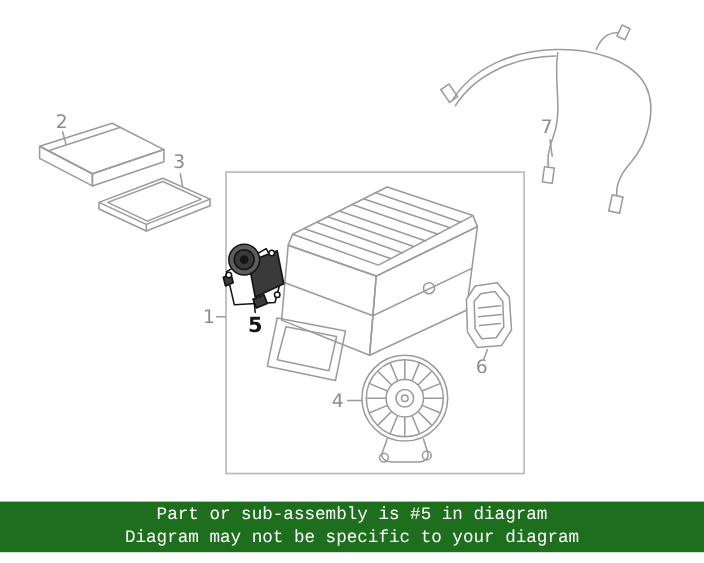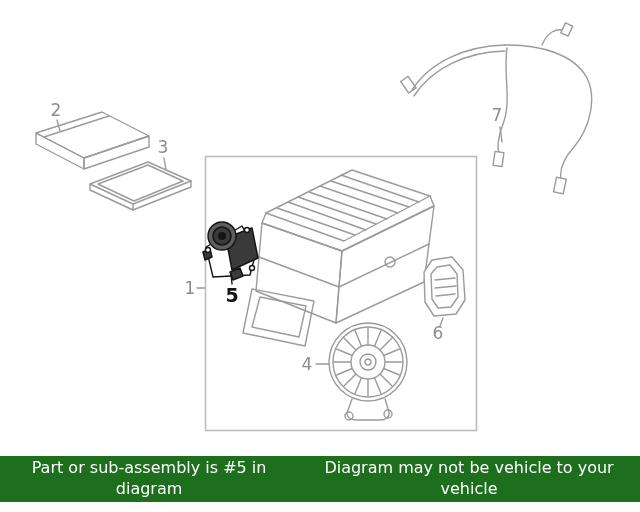--- a/index.html
+++ b/index.html
@@ -7,21 +7,21 @@
   #stage{position:absolute;left:0;top:0;width:640px;height:456px;}
   svg text{font-family:"DejaVu Sans","Liberation Sans",sans-serif;}
   .ln{fill:none;stroke:var(--line,#9b9b9b);stroke-width:1.4;stroke-linejoin:round;stroke-linecap:round;}
   .lnf{fill:#ffffff;stroke:var(--line,#9b9b9b);stroke-width:1.4;stroke-linejoin:round;}
   .box{fill:none;stroke:var(--box,#bdbdbd);stroke-width:1.6;}
   .lbl{fill:var(--label,#8c8c8c);font-size:17px;text-anchor:middle;}
   .lbl5{fill:var(--hl,#141414);font-size:19px;font-weight:bold;text-anchor:middle;}
   .hlf{fill:#3a3a3a;stroke:var(--hl,#141414);stroke-width:1.5;stroke-linejoin:round;}
   .hlmid{fill:#5e5e5e;stroke:var(--hl,#141414);stroke-width:1.4;}
   .hlw{fill:#ffffff;stroke:var(--hl,#141414);stroke-width:1.4;stroke-linejoin:round;}
-  #banner{position:absolute;left:0;top:456px;width:640px;height:46px;background:var(--banner-bg,#1d6f1d);color:var(--banner-fg,#ffffff);display:flex;flex-direction:row;align-items:center;justify-content:center;font-size:16px;line-height:1.3;text-align:center;}
+  #banner{position:absolute;left:0;top:456px;width:640px;height:46px;background:var(--banner-bg,#1d6f1d);color:var(--banner-fg,#ffffff);display:flex;flex-direction:column;align-items:center;justify-content:center;font-size:16px;line-height:1.3;text-align:center;font-family:Liberation Mono, monospace;}
 </style>
 </head>
 <body>
 
 <div id="stage">
 <svg width="640" height="456" viewBox="0 0 640 456">
 
   <g>
     <rect class="box" x="205.5" y="156.5" width="271" height="274"></rect>
   </g>
@@ -137,14 +137,14 @@
   <text class="lbl5" x="232" y="302">5</text>
   <text class="lbl" x="307" y="370">4</text>
   <text class="lbl" x="438" y="339">6</text>
   <text class="lbl" x="497" y="121">7</text>
 
 </svg>
 </div>
 
 <div id="banner">
   <div>Part or sub-assembly is #5 in diagram</div>
-  <div>Diagram may not be vehicle to your vehicle</div>
+  <div>Diagram may not be specific to your diagram</div>
 </div>
 
 </body></html>

